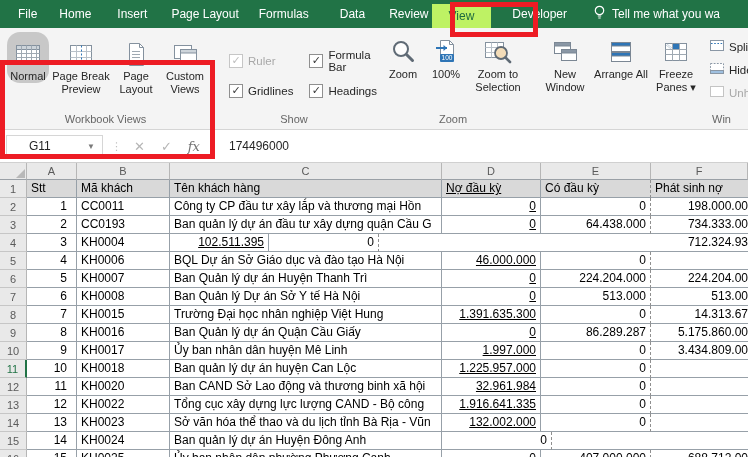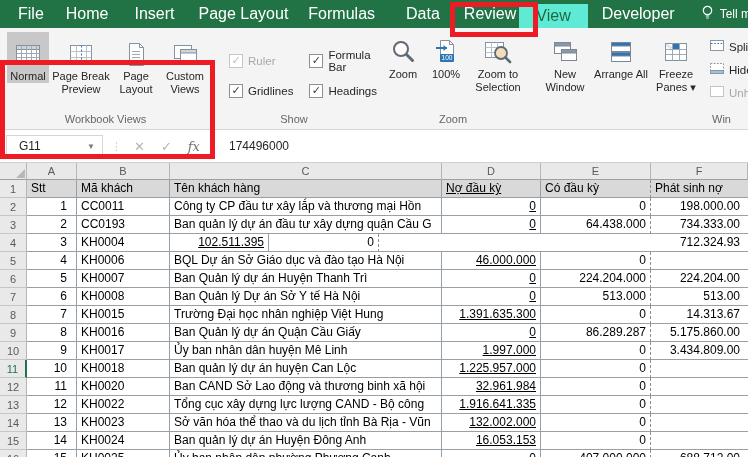--- a/index.html
+++ b/index.html
@@ -2,44 +2,44 @@
 <html><head>
 <meta charset="utf-8">
 <style>
   html,body{margin:0;padding:0;}
   body{width:748px;height:457px;position:relative;overflow:hidden;background:#fff;
        font-family:"Liberation Sans",sans-serif;-webkit-font-smoothing:antialiased;}
 
   
   .tabbar{position:absolute;left:0;top:0;width:748px;height:28px;background:#217346;
           display:flex;align-items:center;}
-  .tab{color:#fff;font-size:16px;white-space:nowrap;cursor:default;}
+  .tab{color:#fff;font-size:12px;white-space:nowrap;cursor:default;}
   .tab:nth-child(1){margin-left:18px;}
   .tab:nth-child(2){margin-left:22px;}
   .tab:nth-child(3){margin-left:26px;}
   .tab:nth-child(4){margin-left:24px;}
   .tab:nth-child(5){margin-left:20px;}
   .tab:nth-child(6){margin-left:31px;}
   .tab:nth-child(7){margin-left:24px;}
   .tab.sel{margin-left:3px;align-self:flex-end;height:24px;line-height:24px;padding:0 17px;
-           background:#5eead4;color:#1e6b41;}
-  .tab:nth-child(9){margin-left:14px;}
+           background:#bef264;color:#1e6b41;}
+  .tab:nth-child(9){margin-left:21px;}
   .tellme{margin-left:26px;display:flex;align-items:center;gap:6px;color:#fff;font-size:12px;
           white-space:nowrap;overflow:hidden;flex:1;}
 
   
   .ribbon{position:absolute;left:0;top:28px;width:748px;height:102px;background:#f4f4f4;
           border-bottom:1px solid #d5d5d5;display:flex;box-sizing:border-box;}
   .group{position:relative;padding-top:4px;display:flex;align-items:flex-start;}
   .glabel{position:absolute;bottom:4px;left:0;right:0;text-align:center;font-size:11px;color:#666;
           white-space:nowrap;}
   .sep{width:1px;background:#d9d9d9;margin:5px 2px 9px 2px;}
   .rbtn{display:flex;flex-direction:column;align-items:center;justify-content:flex-start;
         text-align:center;font-size:11px;line-height:12.5px;color:#262626;padding-top:4px;
-        cursor:default;box-sizing:border-box;}
+        cursor:default;box-sizing:border-box;border-radius:13px;}
   .rbtn .ric{height:32px;display:flex;align-items:center;justify-content:center;}
   .rbtn.selected{background:#c8c8c8;}
   .g-wv{padding-left:7px;}
   .g-wv .rbtn{padding-top:6px;}
   .hl{position:absolute;border:5px solid #ed1c24;box-sizing:border-box;pointer-events:none;z-index:30;}
   .hl-wv{left:0;top:32px;width:215px;height:99px;}
   .hl-view{left:450px;top:2px;width:88px;height:35px;}
 
   
   .chkgrid{display:grid;grid-auto-flow:column;grid-template-rows:repeat(2,26px);
@@ -53,21 +53,21 @@
   
   .smallcol{display:flex;flex-direction:column;gap:8px;padding:7px 0 0 6px;}
   .sbtn{display:flex;align-items:center;gap:4px;font-size:11.5px;color:#262626;white-space:nowrap;}
   .sbtn.dis{color:#a8a8a8;}
   .g-window .glabel{left:179px;right:auto;}
 
   
   .fbar{position:absolute;left:0;top:130px;width:748px;height:33px;background:#fff;
         border-bottom:1px solid #d0d0d0;display:flex;align-items:center;box-sizing:border-box;}
   .namebox{width:97px;height:22px;margin-left:6px;border:1px solid #d6d6d6;display:flex;
-           align-items:center;font-size:12px;color:#262626;padding-left:12px;box-sizing:border-box;}
+           align-items:center;font-size:12px;color:#262626;padding-left:22px;box-sizing:border-box;}
   .nbcaret{margin-left:auto;color:#7a7a7a;font-size:8px;padding:0 7px;}
   .fdots{color:#c0c0c0;font-size:11px;margin:0 4px 0 8px;}
   .fbtn{color:#b5b5b5;font-size:13px;padding:0 8px;}
   .fbtn.fx{color:#737373;font-style:italic;font-family:"DejaVu Serif",serif;}
   .fvalue{flex:1;height:22px;line-height:22px;font-size:12px;color:#262626;padding-left:14px;
           border-left:1px solid #e3e3e3;margin-left:6px;}
 
   
   .sheet{position:absolute;left:0;top:163px;width:748px;height:294px;overflow:hidden;background:#fff;}
   .chrow{display:flex;height:17px;}
@@ -89,21 +89,21 @@
       border-bottom:1px solid #c6c6c6;box-sizing:border-box;display:flex;align-items:center;
       justify-content:center;font-size:11px;color:#5a5a5a;}
   .rowhdr.active{color:#217346;border-right:2px solid #217346;}
   .cell{border-right:1px solid #97a0a8;border-bottom:1px solid #97a0a8;box-sizing:border-box;
       padding:0 4px;font-size:12px;line-height:17px;color:#000;white-space:nowrap;overflow:hidden;}
   .ca{width:50px;flex:0 0 50px;text-align:right;padding-right:9px;}
   .cb{width:93px;flex:0 0 93px;}
   .cc{width:272px;flex:0 0 272px;}
   .cd{width:99px;flex:0 0 99px;text-decoration:underline;}
   .ce{width:110px;flex:0 0 110px;border-right-style:dashed;border-right-color:#8f8f8f;}
-  .cf{flex:1 1 97px;min-width:97px;padding-right:8px;border-right:none;}
+  .cf{flex:1 1 97px;min-width:97px;padding-right:0;border-right:none;}
   .num{text-align:right;}
   .row.hdr .cell{background:#d9d9d9;text-align:left;}
 </style>
 </head>
 <body>
 
 <div class="tabbar">
   <div class="tab">File</div>
   <div class="tab">Home</div>
   <div class="tab">Insert</div>
@@ -451,21 +451,20 @@
         <div class="cell cc">Sở văn hóa thể thao và du lịch tỉnh Bà Rịa - Vũn</div>
         <div class="cell cd num">132.002.000</div>
         <div class="cell ce num">0</div>
         <div class="cell cf num"></div>
       </div>
       <div class="row">
         <div class="rowhdr">15</div>
         <div class="cell ca">14</div>
         <div class="cell cb">KH0024</div>
         <div class="cell cc">Ban quản lý dự án Huyện Đông Anh</div>
-        <div class="cell cd num">16.053.153</div>
         <div class="cell ce num">0</div>
         <div class="cell cf num"></div>
       </div>
       <div class="row">
         <div class="rowhdr">16</div>
         <div class="cell ca">15</div>
         <div class="cell cb">KH0025</div>
         <div class="cell cc">Ủy ban nhân dân phường Phương Canh</div>
         <div class="cell cd num">0</div>
         <div class="cell ce num">407.000.000</div>

